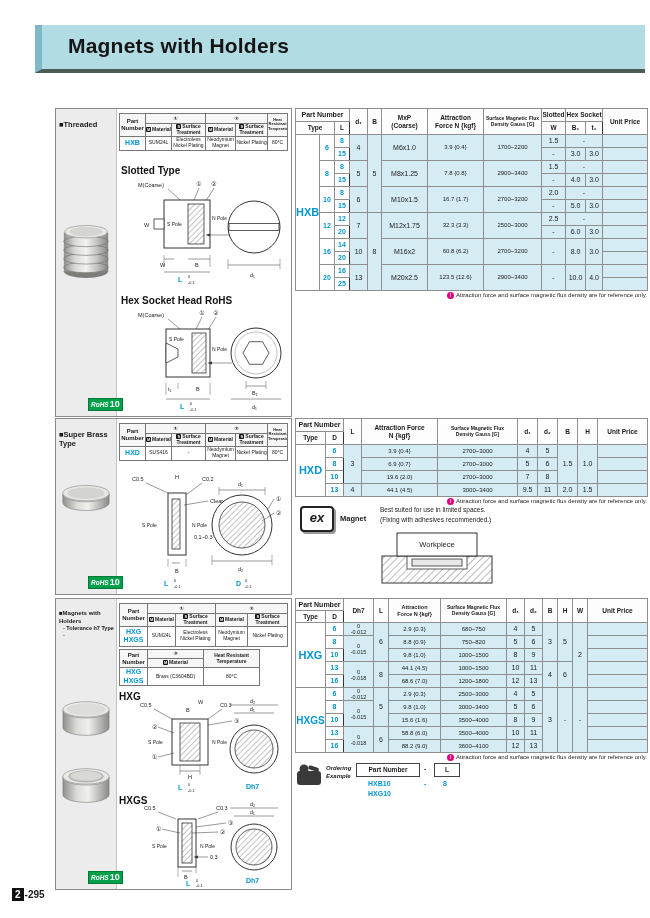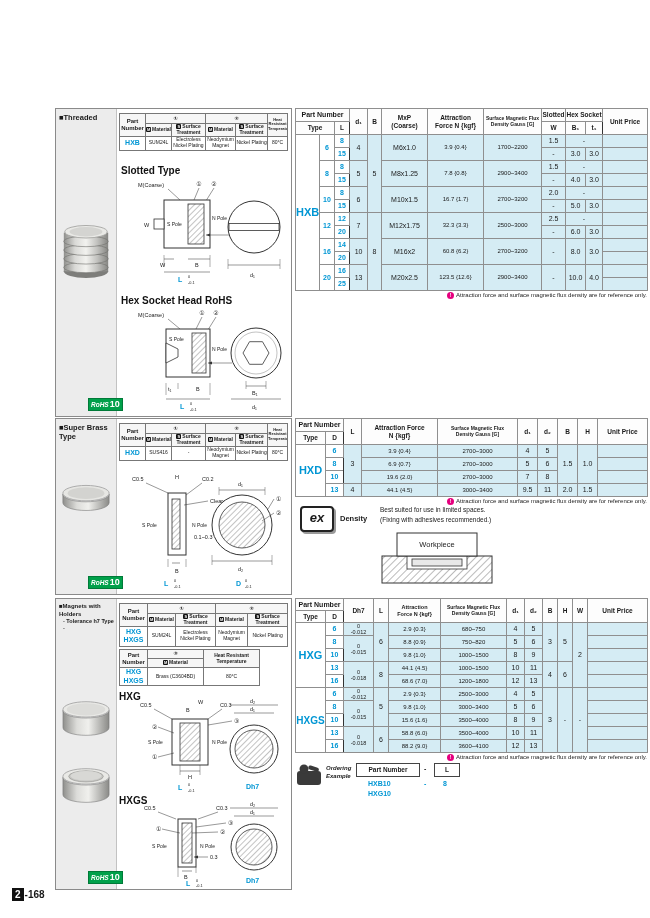--- a/index.html
+++ b/index.html
@@ -7,21 +7,21 @@
   #canvas{position:relative;width:650px;height:918px;background:#ffffff;overflow:hidden;}
 
   
   .hdrbar{position:absolute;left:35px;top:25px;width:603px;height:44px;background:#b2dce4;
           border-left:7px solid #7fb8c6;border-bottom:4px solid #4c5b54;}
   .hdrbar h1{margin:9px 0 0 26px;font-size:21px;letter-spacing:.2px;color:#151515;}
 
   
   .secbox{position:absolute;left:55px;width:235px;background:#fff;border:1px solid #8a8a8a;}
   .strip{position:absolute;left:0;top:0;bottom:0;width:60px;background:#ececec;border-right:1px solid #c2c2c2;}
-  .seclabel{position:absolute;left:3px;top:4px;font-size:7.5px;font-weight:bold;line-height:1.25;width:56px;}
+  .seclabel{position:absolute;left:3px;top:11px;font-size:7.5px;font-weight:bold;line-height:1.25;width:56px;}
   .seclabel .l2{font-size:5.5px;font-weight:bold;display:block;margin-left:4px;}
   .rohs{position:absolute;left:32px;bottom:5px;background:#00a04a;color:#fff;border:1px solid #007a38;
         font-weight:bold;font-style:italic;font-size:6.5px;padding:0 2px;line-height:10px;white-space:nowrap;}
   .rohs .r10{font-size:9px;font-style:normal;margin-left:1px;}
   .photo{position:absolute;}
 
   
   table.spec{border-collapse:collapse;table-layout:fixed;font-size:5px;background:#fff;}
   table.spec th,table.spec td{border:0.6px solid #777;padding:0;text-align:center;vertical-align:middle;line-height:1.15;overflow:hidden;}
   table.spec th{background:#f6f6f6;font-weight:bold;}
@@ -77,20 +77,23 @@
 
   
   .pagenum{position:absolute;left:12px;top:888px;font-size:10px;font-weight:bold;}
   .pbox{display:inline-block;background:#111;color:#fff;padding:0 3px;line-height:13px;margin-right:1px;}
 </style>
 </head>
 <body>
 
 <div id="canvas">
 
+  <div class="hdrbar">
+    <h1>Magnets with Holders</h1>
+  </div>
 
   <div class="secbox" style="top:108px;height:307px;">
     <div class="strip">
       <div class="seclabel">■Threaded</div>
       <svg class="photo" style="left:3px;top:112px;" width="54" height="62" viewBox="0 0 56 64">
         <defs>
           <linearGradient id="mg1" x1="0" y1="0" x2="1" y2="0">
             <stop offset="0" stop-color="#8f8f8c"></stop>
               <stop offset="0.25" stop-color="#d9d9d6"></stop>
             <stop offset="0.5" stop-color="#f2f2ef"></stop>
@@ -544,21 +547,21 @@
         <td>11</td>
         <td>2.0</td>
         <td>1.5</td>
         <td class="bl"></td>
       </tr>
     </tbody>
   </table>
   <div class="note" style="top:498px;"><span class="nicon">!</span><span>Attraction force and surface magnetic flux density are for reference only.</span></div>
 
   <div class="exicon" style="left:300px;top:506px;">ex</div>
-  <div class="exlabel" style="left:340px;top:514px;">Density</div>
+  <div class="exlabel" style="left:340px;top:514px;">Magnet</div>
   <div class="extext" style="left:380px;top:505px;">
     <div>Best suited for use in limited spaces.</div>
     <div>(Fixing with adhesives recommended.)</div>
   </div>
   <svg style="position:absolute;left:372px;top:526px;" width="130" height="60" viewBox="0 0 130 60">
     <defs>
         <pattern id="hw" width="5" height="5" patternUnits="userSpaceOnUse" patternTransform="rotate(45)">
           <line x1="0" y1="0" x2="0" y2="5" stroke="#777" stroke-width="1"></line>
         </pattern>
       </defs>
@@ -890,16 +893,16 @@
 Example</div>
   <div class="ordbox" style="left:356px;top:763px;width:62px;height:12px;">Part Number</div>
   <div class="orddash" style="left:424px;top:765px;">-</div>
   <div class="ordbox" style="left:434px;top:763px;width:24px;height:12px;">L</div>
   <div class="ordval" style="left:368px;top:780px;">HXB10</div>
   <div class="ordval" style="left:424px;top:780px;">-</div>
   <div class="ordval" style="left:443px;top:780px;">8</div>
   <div class="ordval" style="left:368px;top:790px;">HXG10</div>
 
   <div class="pagenum">
-    <span class="pbox">2</span><span>-168</span>
+    <span class="pbox">2</span><span>-295</span>
   </div>
 
 </div>
 
 </body></html>

